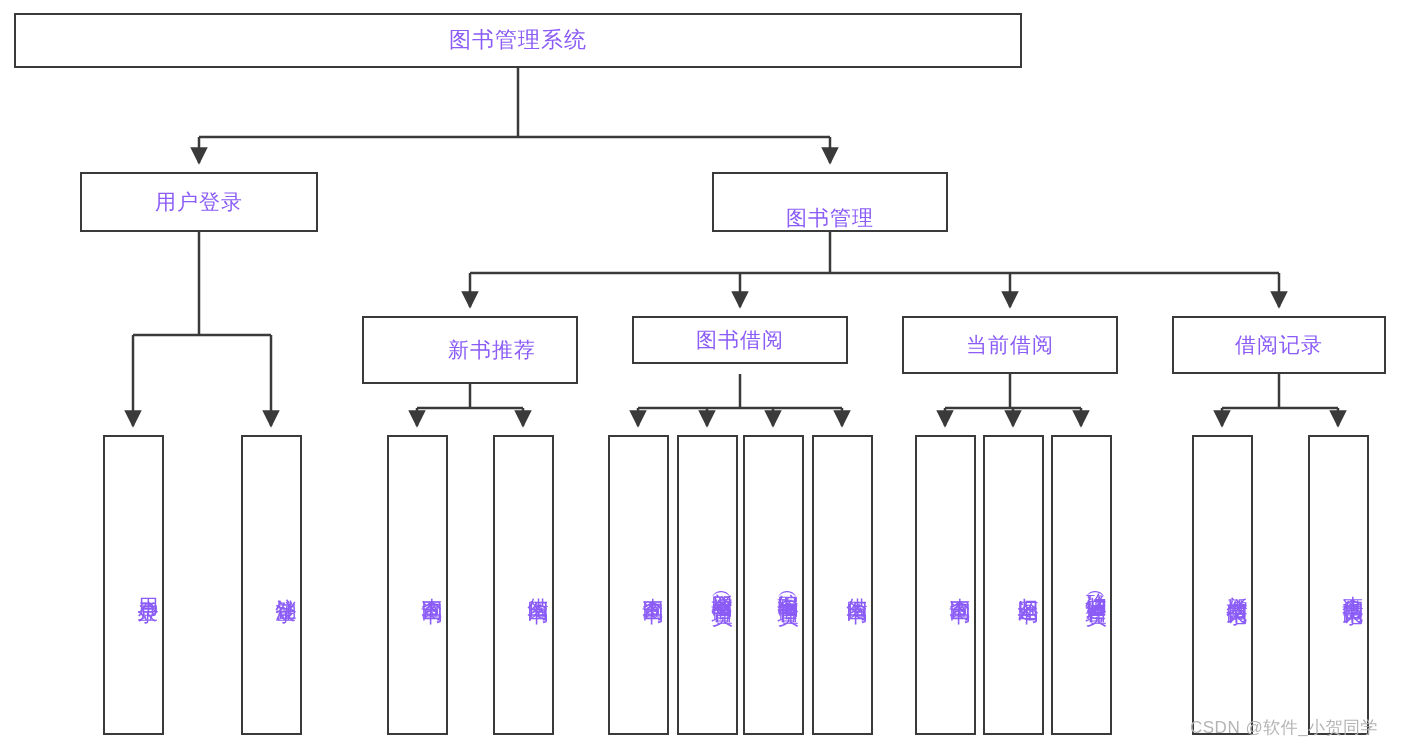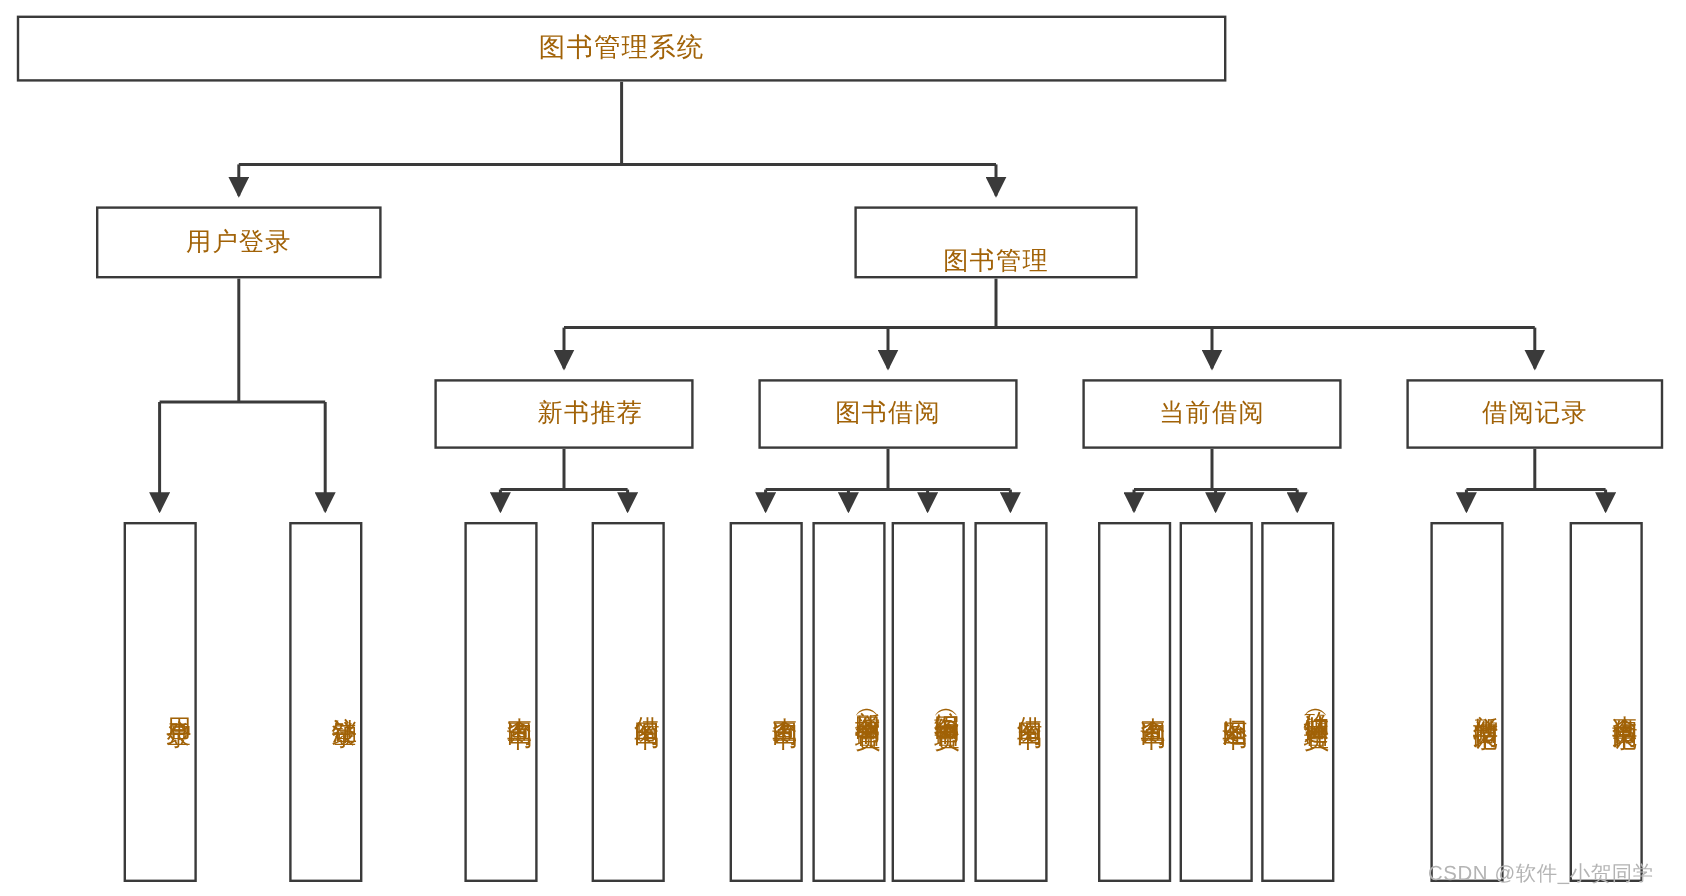--- a/index.html
+++ b/index.html
@@ -26,21 +26,21 @@
     pointer-events: none;
   }
   .node {
     position: absolute;
     box-sizing: border-box;
     background: #ffffff;
     border: 2px solid #3a3a3a;
     display: flex;
     align-items: center;
     justify-content: center;
-    color: #a16207;
+    color: #8b5cf6;
   }
   .node.horiz {
     font-size: 21px;
     letter-spacing: 1px;
     line-height: 1.2;
   }
   .node.vert {
     writing-mode: vertical-rl;
     text-orientation: upright;
     font-size: 21px;
@@ -131,25 +131,25 @@
   </div>
 
   <div class="node horiz" style="left:80px; top:172px; width:238px; height:60px;">
     <span>用户登录</span>
   </div>
 
   <div class="node horiz" style="left:712px; top:172px; width:236px; height:60px;align-items:flex-end;">
     <span>图书管理</span>
   </div>
 
-  <div class="node horiz" style="left:362px; top:316px; width:216px; height:58px;padding-left:44px;">
+  <div class="node horiz" style="left:362px; top:316px; width:216px; height:68px;padding-left:44px;">
     <span>新书推荐</span>
   </div>
 
-  <div class="node horiz" style="left:632px; top:316px; width:216px; height:58px;">
+  <div class="node horiz" style="left:632px; top:316px; width:216px; height:48px;">
     <span>图书借阅</span>
   </div>
 
   <div class="node horiz" style="left:902px; top:316px; width:216px; height:58px;">
     <span>当前借阅</span>
   </div>
 
   <div class="node horiz" style="left:1172px; top:316px; width:214px; height:58px;">
     <span>借阅记录</span>
   </div>

